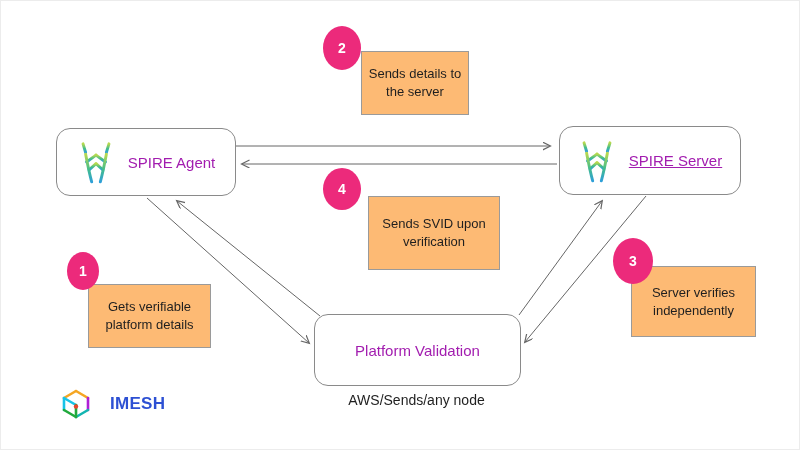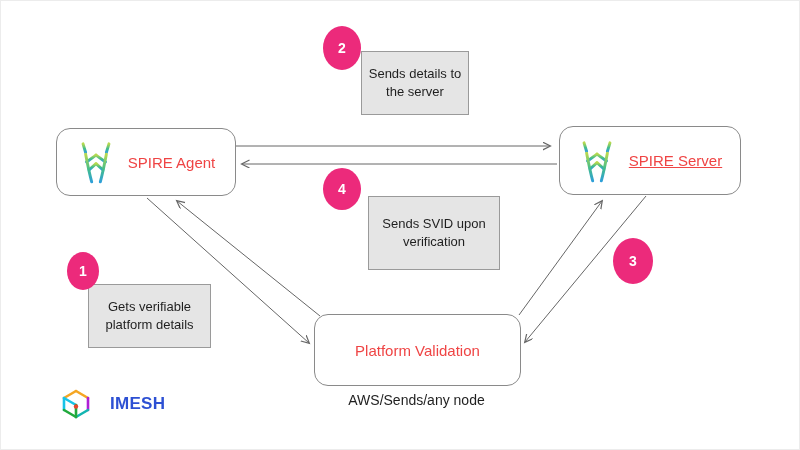--- a/index.html
+++ b/index.html
@@ -5,33 +5,33 @@
   html,body{margin:0;padding:0;background:#fff;}
   .canvas{
     position:relative;width:800px;height:450px;background:#ffffff;
     font-family:"Liberation Sans",sans-serif;color:#1f1f1f;overflow:hidden;
     border:1px solid #ececec;box-sizing:border-box;
   }
   svg.arrows{position:absolute;left:0;top:0;width:800px;height:450px;}
   .node{
     position:absolute;display:flex;align-items:center;justify-content:center;gap:13px;
     border:1px solid #8a8a8a;border-radius:14px;background:#fff;
-    font-size:15px;color:#ef4444;
+    font-size:15px;color:#a21caf;
   }
   .node .nlabel{white-space:nowrap;}
   .sub{
     position:absolute;text-align:center;font-size:14px;color:#1f1f1f;
   }
   .badge{
     position:absolute;background:#ec2a7b;color:#fff;border-radius:50%;
     display:flex;align-items:center;justify-content:center;
     font-size:14px;font-weight:bold;z-index:3;
   }
   .sbox{
-    position:absolute;border:1px solid #9a9a9a;background:#e5e5e5;z-index:2;
+    position:absolute;border:1px solid #9a9a9a;background:#fdba74;z-index:2;
     display:flex;align-items:center;justify-content:center;text-align:center;
     font-size:13px;line-height:1.35;color:#1f1f1f;padding:2px 6px;box-sizing:border-box;
   }
   .brand{
     position:absolute;left:57px;top:385px;display:flex;align-items:center;gap:16px;
   }
   .brand-text{
     font-size:17px;font-weight:bold;color:#2d50d3;letter-spacing:.3px;
   }
 </style>
@@ -118,20 +118,23 @@
     <span>1</span>
   </div>
 
   <div class="sbox" style="left:360px;top:50px;width:108px;height:64px;">
     <span>Sends details to the server</span>
   </div>
   <div class="badge" style="left:322px;top:25px;width:38px;height:44px;">
     <span>2</span>
   </div>
 
+  <div class="sbox" style="left:630px;top:265px;width:125px;height:71px;">
+    <span>Server verifies independently</span>
+  </div>
   <div class="badge" style="left:612px;top:237px;width:40px;height:46px;">
     <span>3</span>
   </div>
 
   <div class="sbox" style="left:348px;top:195px;width:132px;height:74px;margin-left:19px;">
     <span>Sends SVID upon verification</span>
   </div>
   <div class="badge" style="left:322px;top:167px;width:38px;height:42px;">
     <span>4</span>
   </div>

